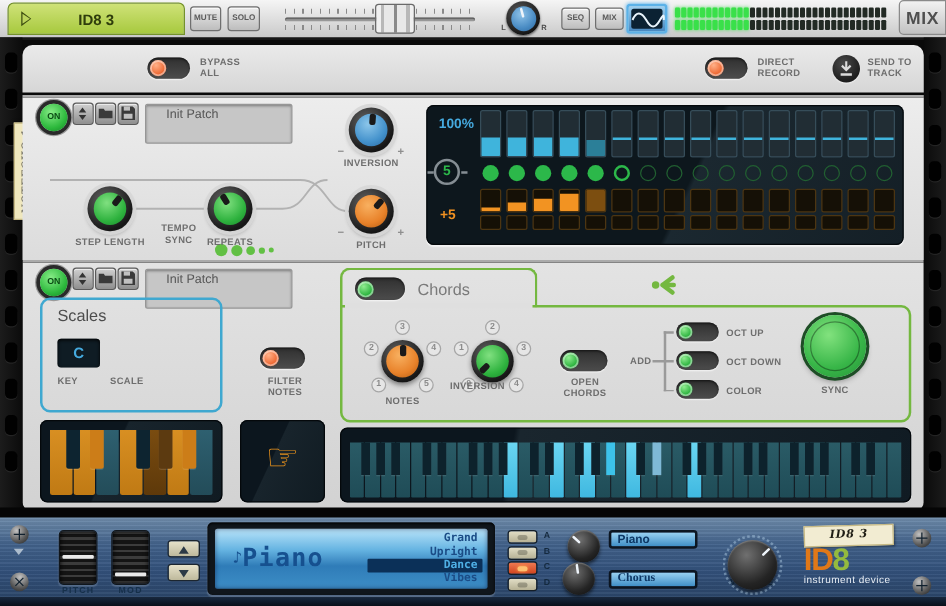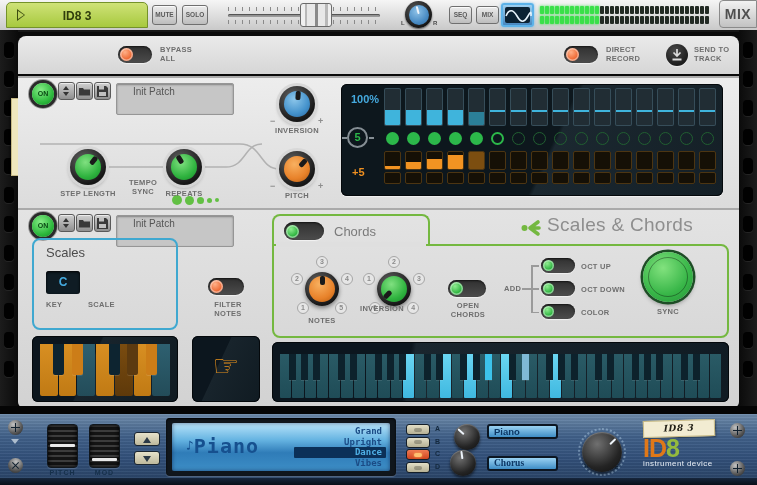--- a/index.html
+++ b/index.html
@@ -656,21 +656,20 @@
       </div>
     <div class="abs" style="left:60px;top:8px;font-size:13px;color:#7a7a7a;">Chords</div>
   </div>
   <div id="chordbody" class="abs"></div>
   <div id="chordcover" class="abs"></div>
 
   <svg class="abs" style="left:521px;top:219px;" width="22" height="18" viewBox="0 0 22 18">
     <circle cx="3.5" cy="9" r="3" fill="#74b840"></circle>
     <path d="M9,9 L17,3 M9,9 L18,9 M9,9 L17,15" stroke="#74b840" stroke-width="3.6" stroke-linecap="round"></path>
   </svg>
-  <div id="sc-title" class="abs">Scales &amp; Chords</div>
 
   <div id="notes-knobwrap" class="knobwrap abs" style="left:292px;top:259px;">
     <div class="knob abs" style="left:13px;top:13px;width:34px;height:34px;box-shadow:0 2px 4px rgba(0,0,0,.45);">
       <div class="cap orange" style="inset:4px;">
           <div class="ptrw ptr" style="transform: rotate(0deg);"></div>
         </div>
     </div>
   <div class="numdot" style="left: 4.90812px; top: 43.0919px;">1</div>
       <div class="numdot" style="left: -0.944747px; top: 13.6675px;">2</div>
       <div class="numdot" style="left: 24px; top: -3px;">3</div>

